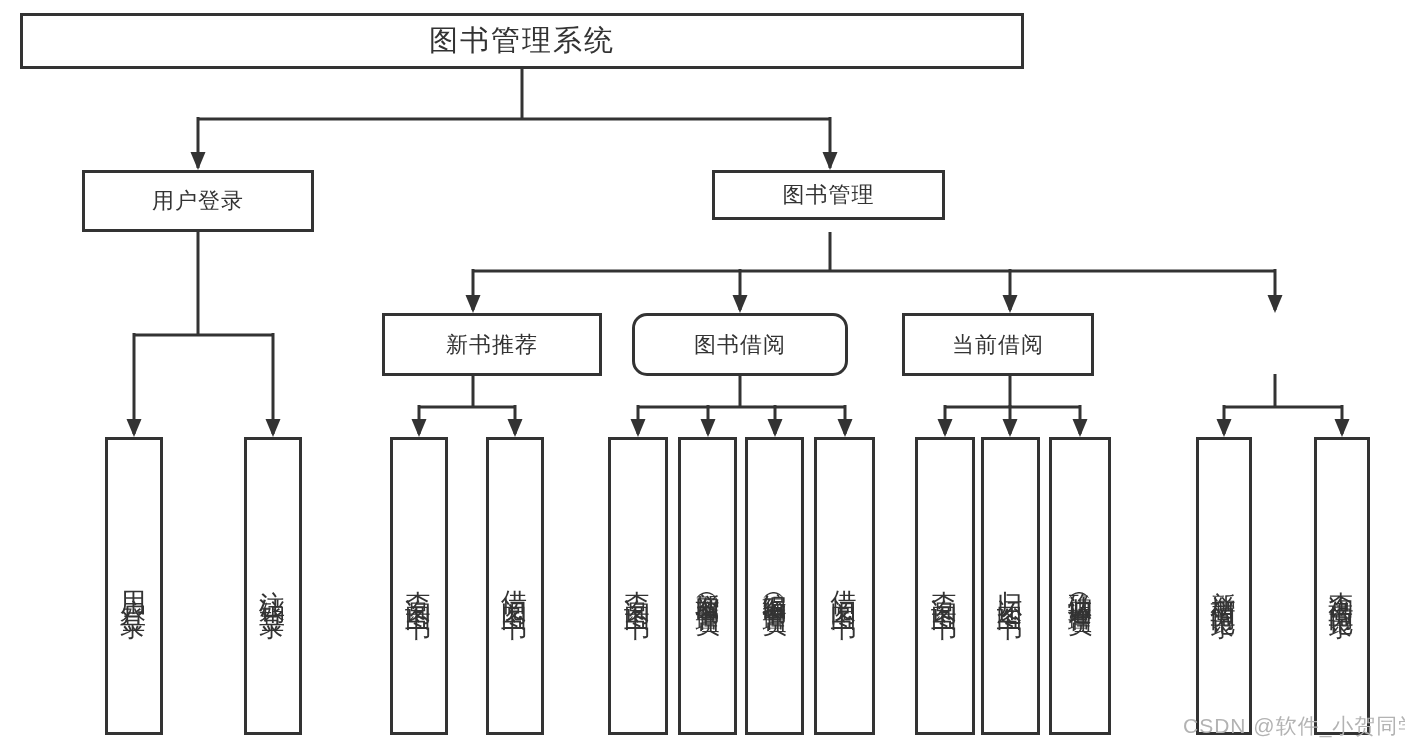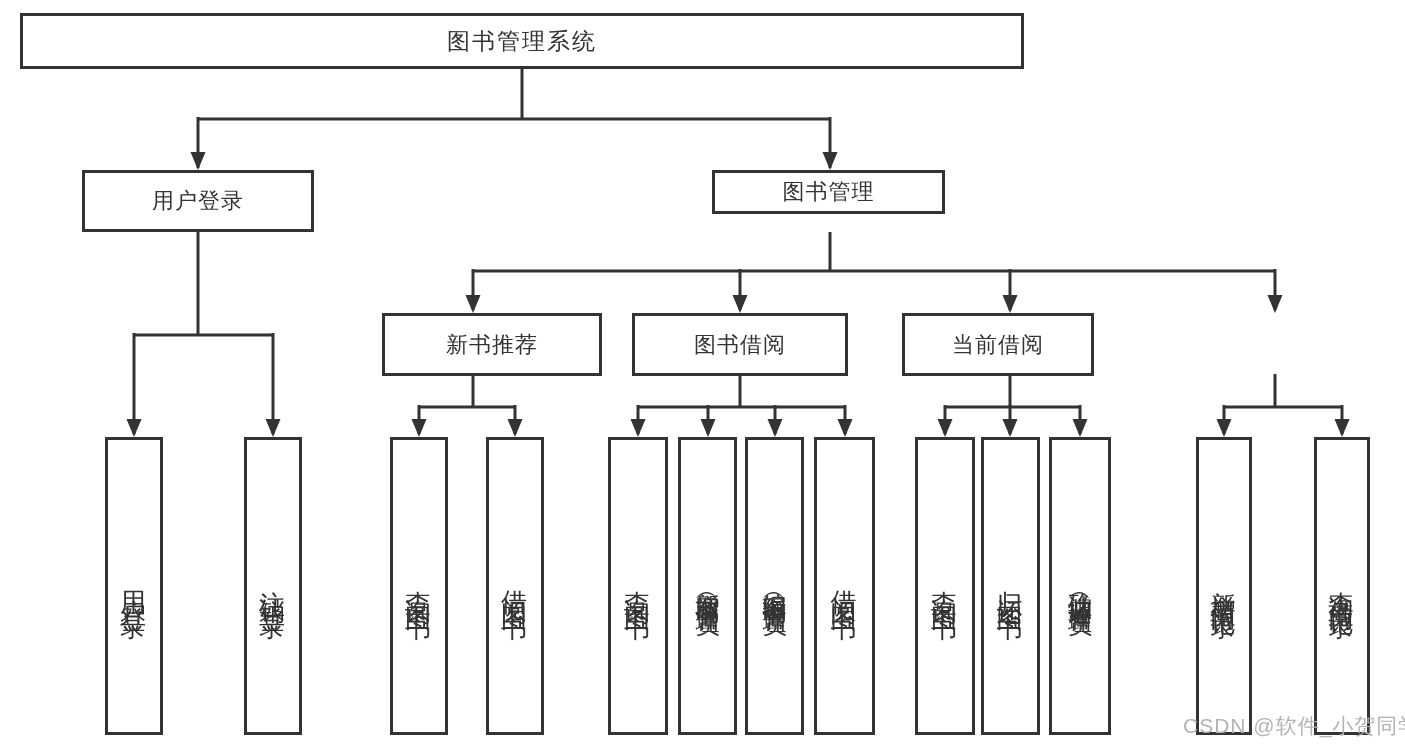--- a/index.html
+++ b/index.html
@@ -26,21 +26,21 @@
     box-sizing: border-box;
     background: #ffffff;
     border: 3px solid #333333;
     display: flex;
     align-items: center;
     justify-content: center;
     color: #333333;
     z-index: 2;
   }
   .h-label { font-size: 22px; letter-spacing: 1px; white-space: nowrap; }
-  .root-label { font-size: 23px; letter-spacing: 2px; }
+  .root-label { font-size: 29px; letter-spacing: 2px; }
   .v-label {
     writing-mode: vertical-rl;
     text-orientation: mixed;
     white-space: nowrap;
     color: #333333;
   }
   .v4 { font-size: 26px; letter-spacing: 8px; }
   .v6 { font-size: 25px; letter-spacing: 5px; }
   .v9 { font-size: 24px; letter-spacing: 3px; }
   .watermark {
@@ -125,28 +125,28 @@
     </g>
   </svg>
 
   <div class="node" style="left:20px; top:13px; width:1004px; height:56px;">
     <span class="root-label">图书管理系统</span>
   </div>
 
   <div class="node" style="left:82px; top:170px; width:232px; height:62px;">
     <span class="h-label">用户登录</span>
   </div>
-  <div class="node" style="left:712px; top:170px; width:233px; height:44px;">
+  <div class="node" style="left:712px; top:170px; width:233px; height:50px;">
     <span class="h-label">图书管理</span>
   </div>
 
   <div class="node" style="left:363px; top:313px; width:220px; height:63px;margin-left:19px;">
     <span class="h-label">新书推荐</span>
   </div>
-  <div class="node" style="left:632px; top:313px; width:216px; height:63px;">
+  <div class="node" style="left:632px; top:313px; width:216px; height:63px;border-radius:15px;">
     <span class="h-label">图书借阅</span>
   </div>
   <div class="node" style="left:902px; top:313px; width:192px; height:63px;text-align:right;">
     <span class="h-label">当前借阅</span>
   </div>
 
   <div class="node" style="left:105px; top:437px; width:58px; height:298px;">
     <span class="v-label v4">用户登录</span>
   </div>
   <div class="node" style="left:244px; top:437px; width:58px; height:298px;">

